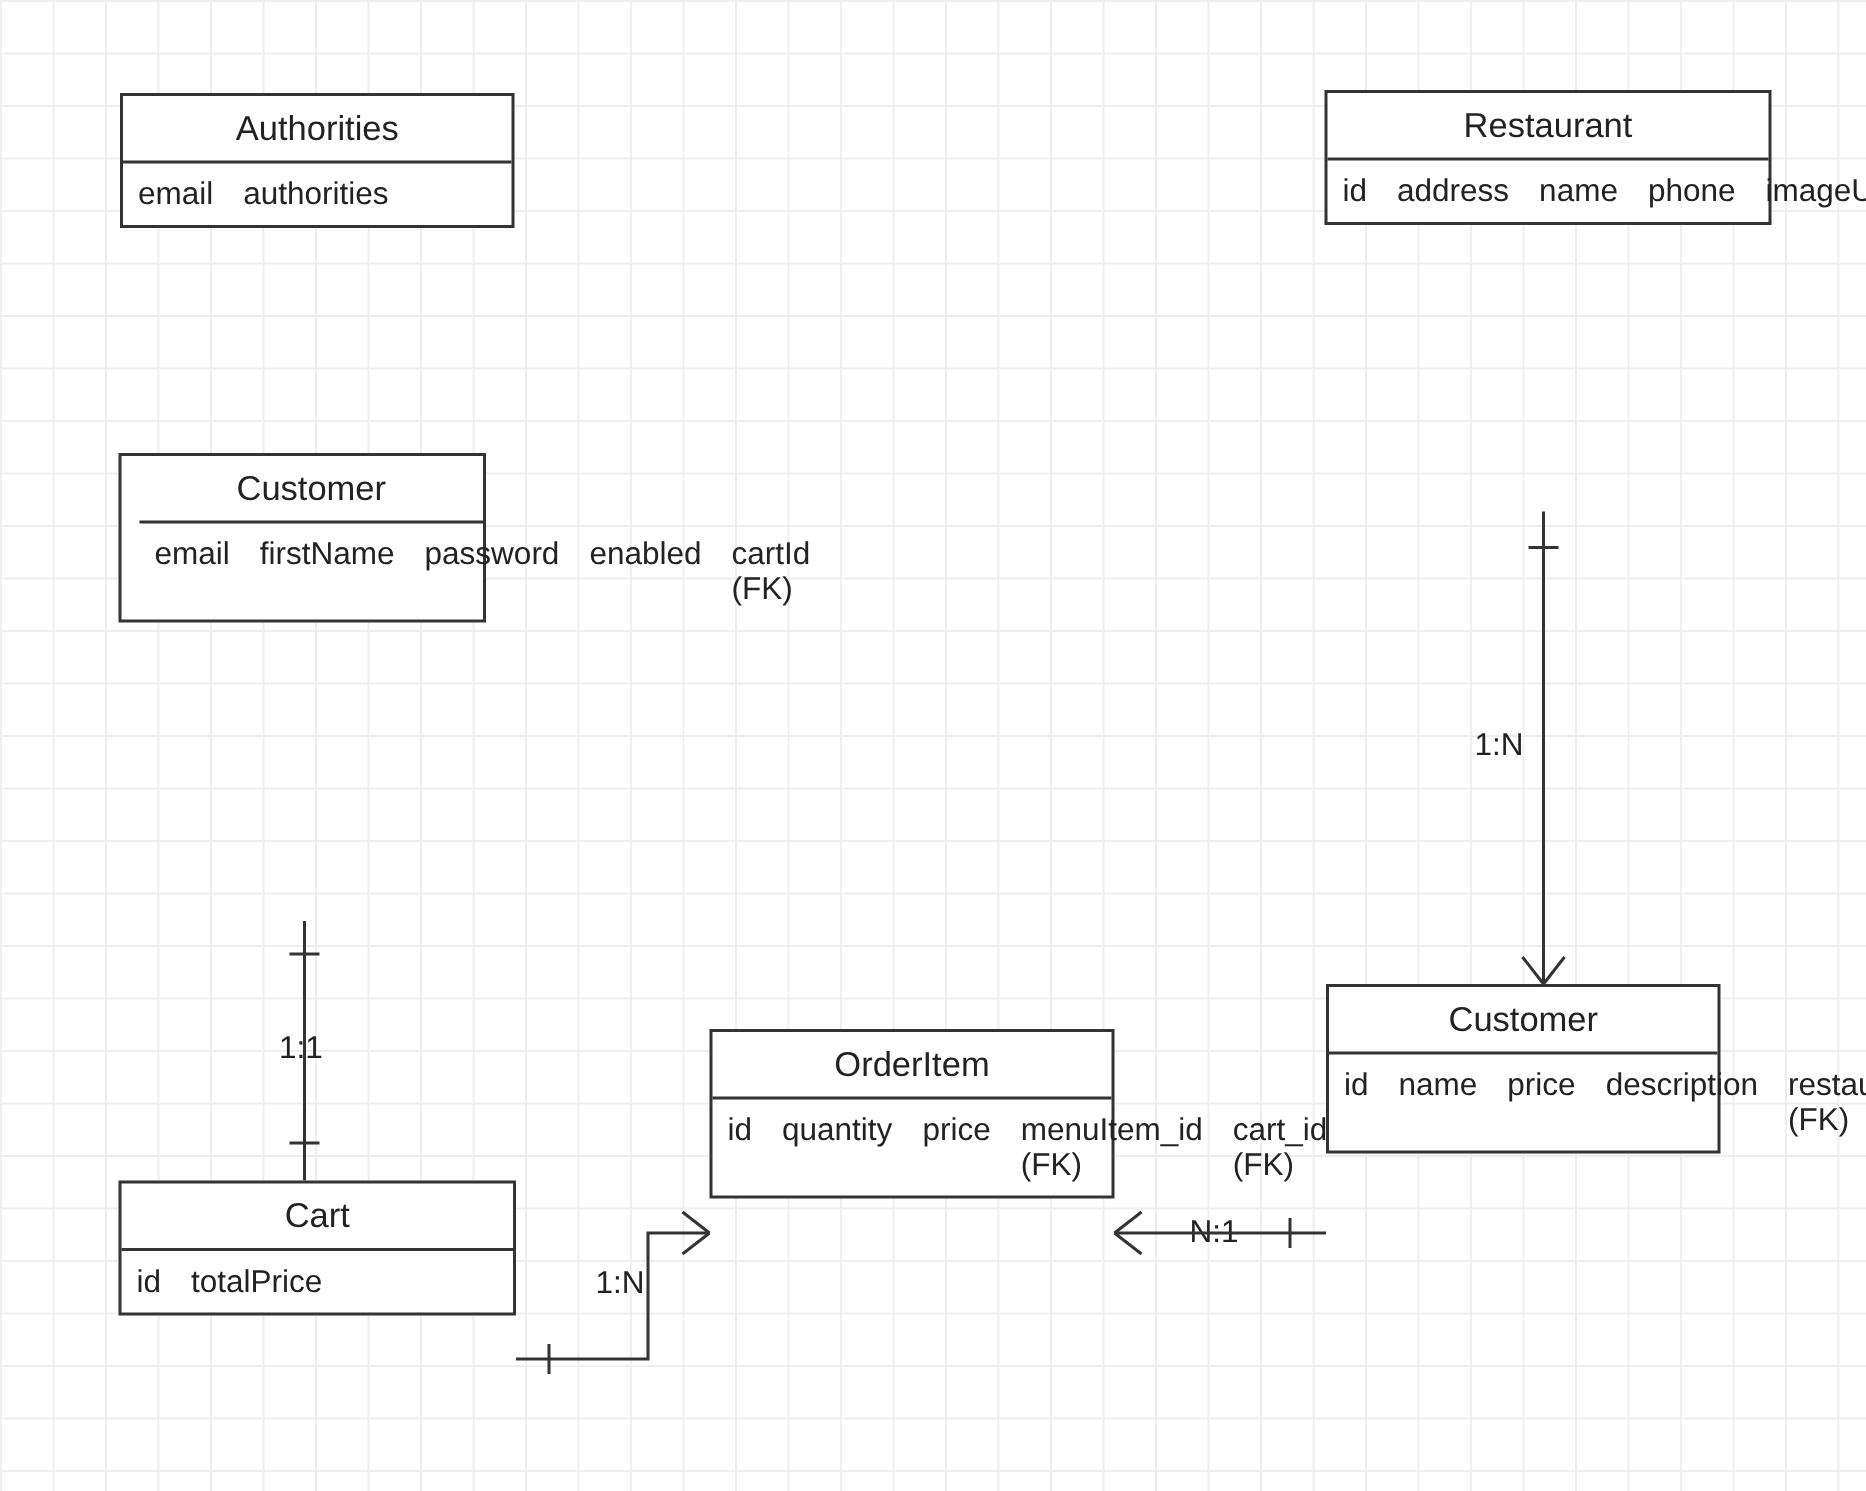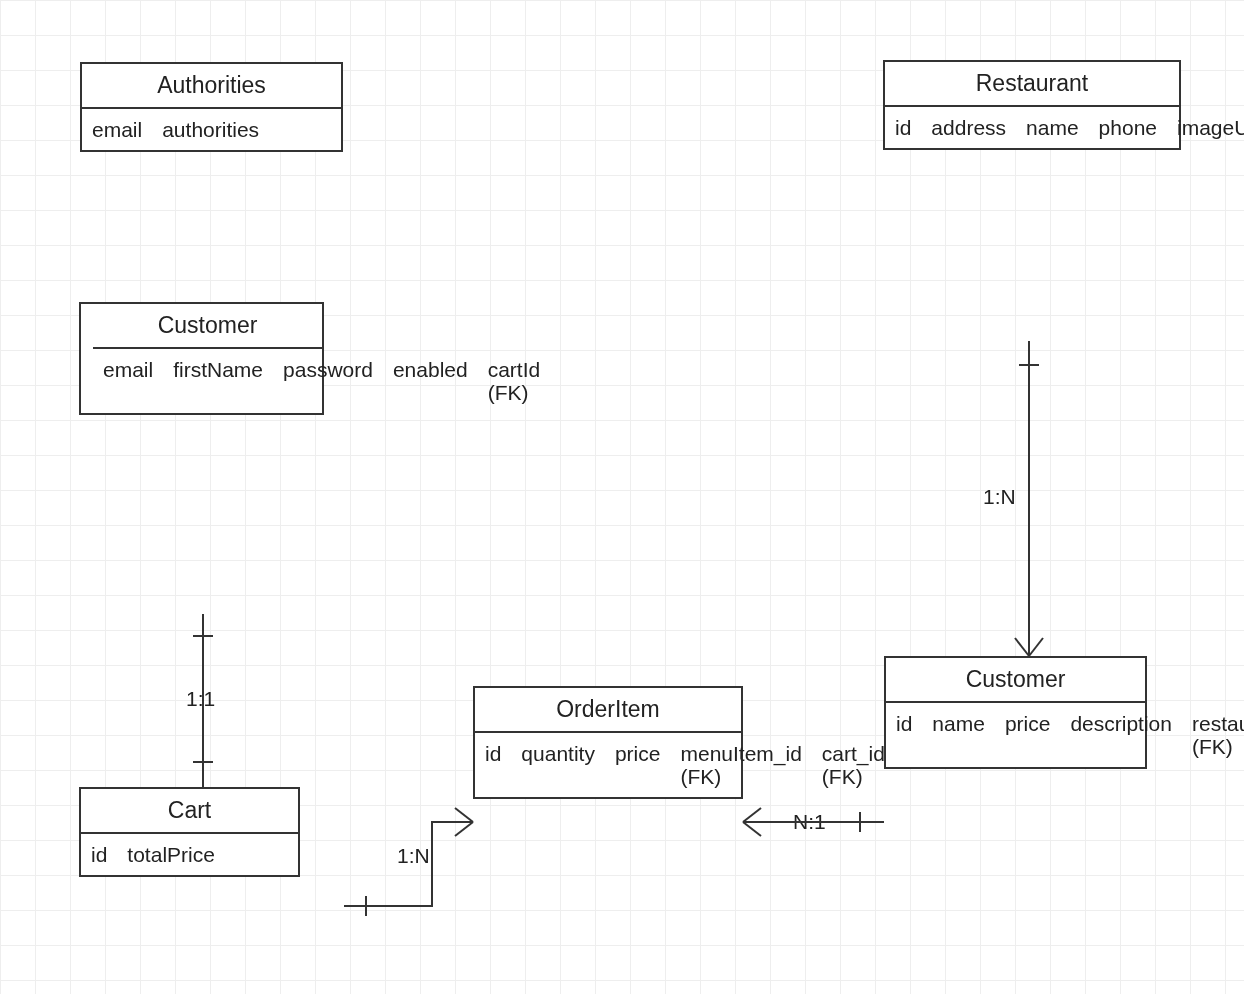--- a/index.html
+++ b/index.html
@@ -77,21 +77,21 @@
   <div class="entity-title">Customer</div>
   <div class="entity-attrs">
     <div class="entity-attr">email</div>
     <div class="entity-attr">firstName</div>
     <div class="entity-attr">password</div>
     <div class="entity-attr">enabled</div>
     <div class="entity-attr">cartId (FK)</div>
   </div>
 </div>
 
-<div class="entity" style="left:79px; top:787px; width:221px;">
+<div class="entity" style="left:79px; top:787px; width:265px;">
   <div class="entity-title">Cart</div>
   <div class="entity-attrs">
     <div class="entity-attr">id</div>
     <div class="entity-attr">totalPrice</div>
   </div>
 </div>
 
 <div class="entity" style="left:473px; top:656px; width:270px;margin-top:30px;">
   <div class="entity-title">OrderItem</div>
   <div class="entity-attrs">

